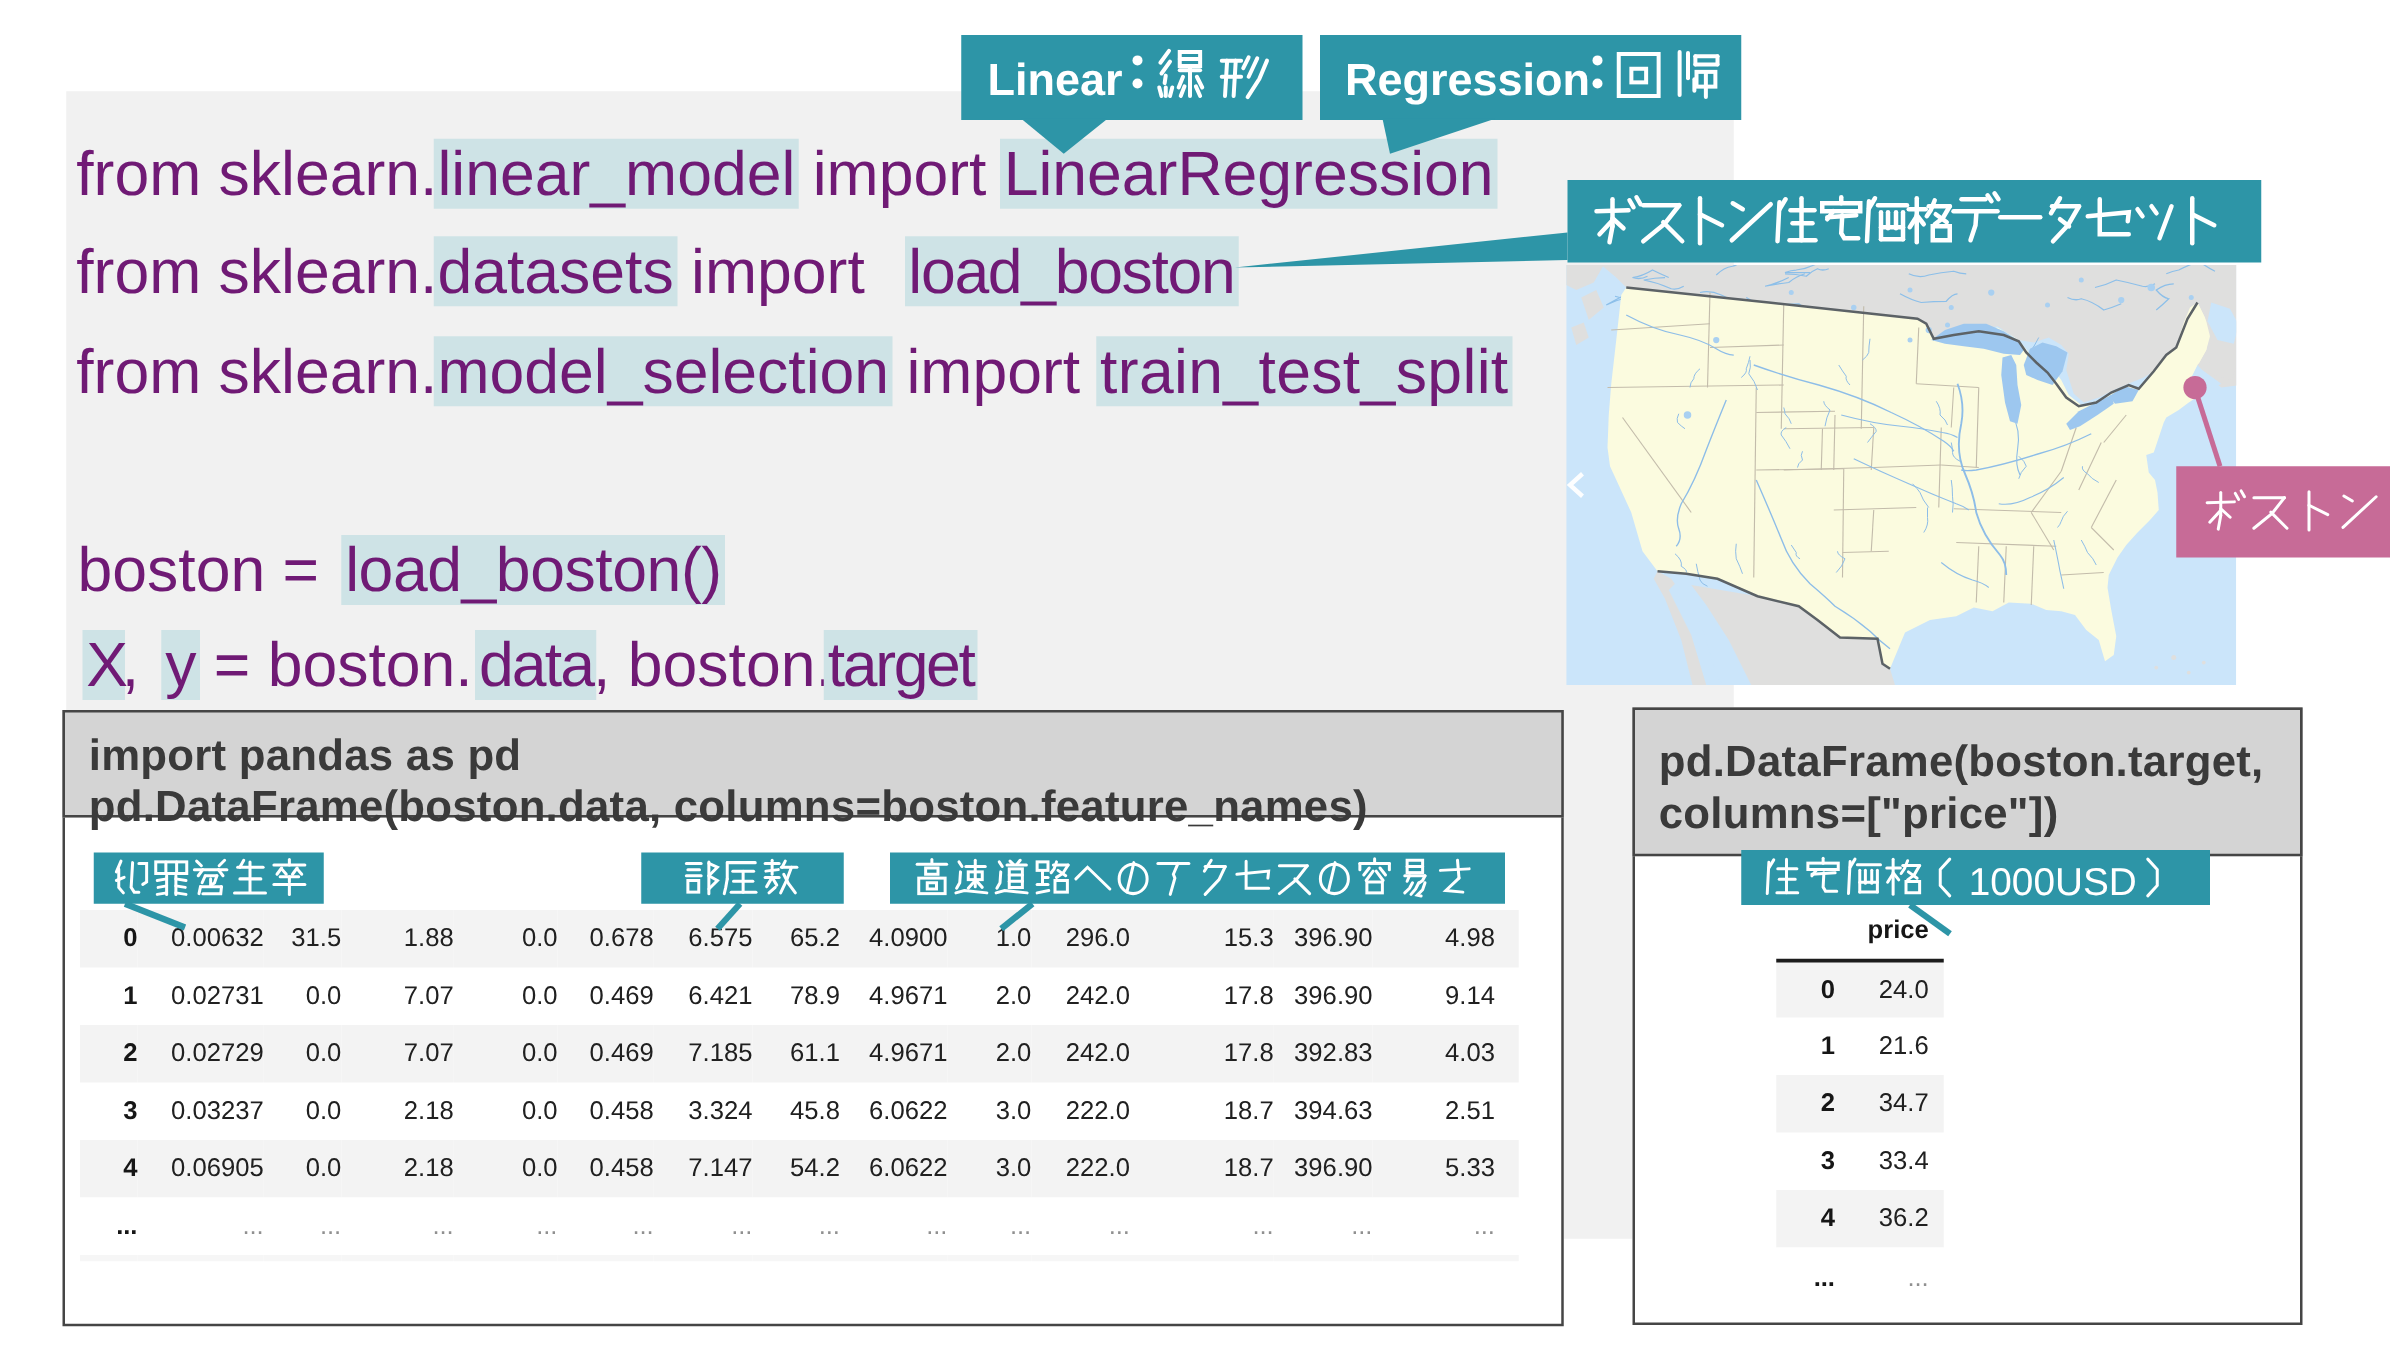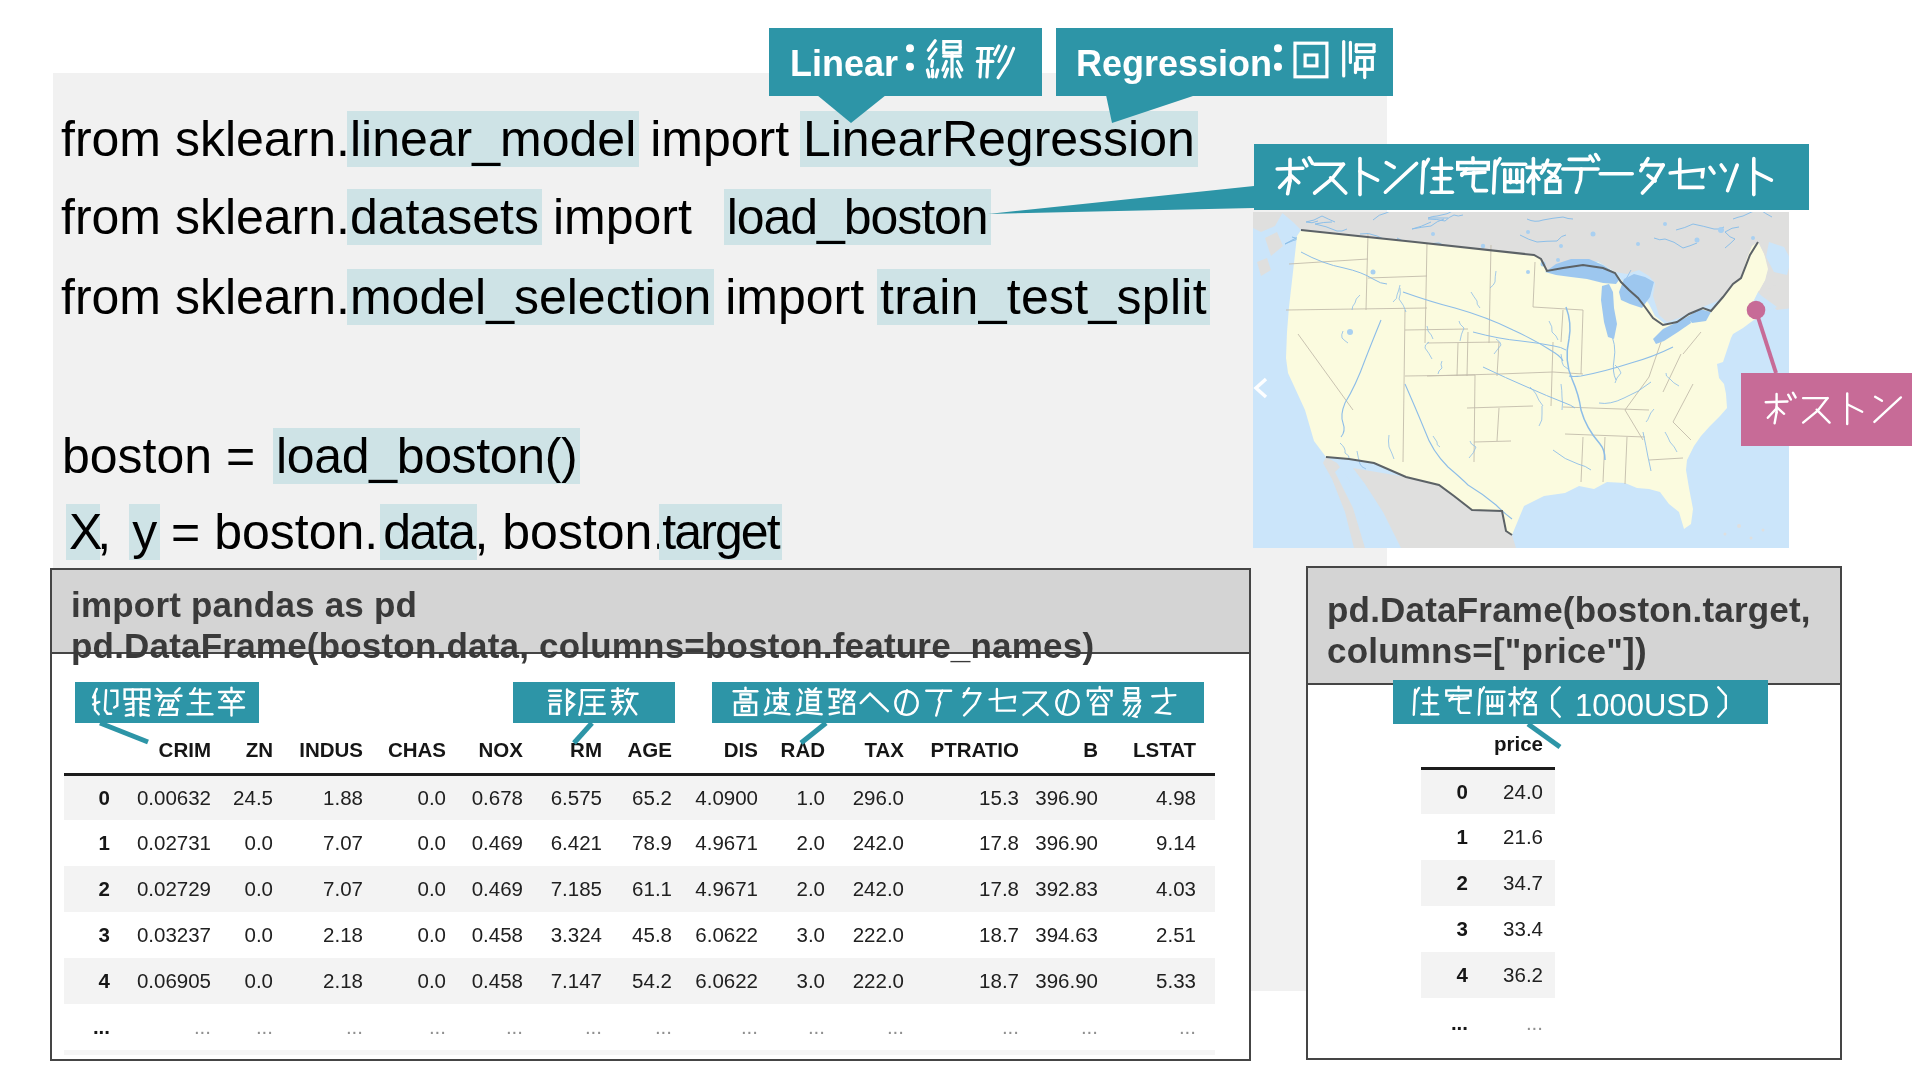--- a/index.html
+++ b/index.html
@@ -1,16 +1,16 @@
 <!DOCTYPE html>
 <html><head><meta charset="utf-8"><style>
 * { margin:0; padding:0; box-sizing:border-box; }
 html,body { width:1920px; height:1080px; background:#ffffff; font-family:"Liberation Sans",sans-serif; overflow:hidden; position:relative; }
 .abs { position:absolute; }
-.code { position:absolute; font-size:50px; line-height:50px; color:#000000; white-space:pre; letter-spacing:0; }
+.code { position:absolute; font-size:50px; line-height:50px; color:#701a75; white-space:pre; letter-spacing:0; }
 .code .hl { background:#cee3e6; padding:0 3px; margin:0 -3px; }
 .panel { position:absolute; background:#ffffff; border:2px solid #454545; }
 .phead { background:#d4d4d4; border-bottom:2px solid #454545; font-weight:bold; font-size:35px; color:#3a3a3a; line-height:41px; letter-spacing:0.2px; }
 table.pdt { position:absolute; border-collapse:collapse; table-layout:fixed; font-size:20.5px; color:#202020; }
 table.pdt th, table.pdt td { text-align:right; padding:0; font-weight:normal; vertical-align:middle; height:46px; }
 table.pdt th { font-weight:bold; color:#161616; }
 table.pdt tr.hd { height:46px; border-bottom:3px solid #1c1c1c; }
 table.pdt tr.odd { background:#f3f3f3; }
 table.pdt tr.dots { height:46px; background:#ffffff; }
 table.pdt tr.dots td { color:#909090; }
@@ -37,40 +37,24 @@
       <col style="width:79px">
       <col style="width:70px">
       <col style="width:86px">
       <col style="width:67px">
       <col style="width:79px">
       <col style="width:115px">
       <col style="width:79px">
       <col style="width:117px">
     </colgroup>
     <tbody>
-      <tr class="hd">
-        <th></th>
-        <th>CRIM</th>
-        <th>ZN</th>
-        <th>INDUS</th>
-        <th>CHAS</th>
-        <th>NOX</th>
-        <th>RM</th>
-        <th>AGE</th>
-        <th>DIS</th>
-        <th>RAD</th>
-        <th>TAX</th>
-        <th>PTRATIO</th>
-        <th>B</th>
-        <th style="padding-right:19px">LSTAT</th>
-      </tr>
       <tr class="odd">
         <th>0</th>
         <td>0.00632</td>
-        <td>24.5</td>
+        <td>31.5</td>
         <td>1.88</td>
         <td>0.0</td>
         <td>0.678</td>
         <td>6.575</td>
         <td>65.2</td>
         <td>4.0900</td>
         <td>1.0</td>
         <td>296.0</td>
         <td>15.3</td>
         <td>396.90</td>

